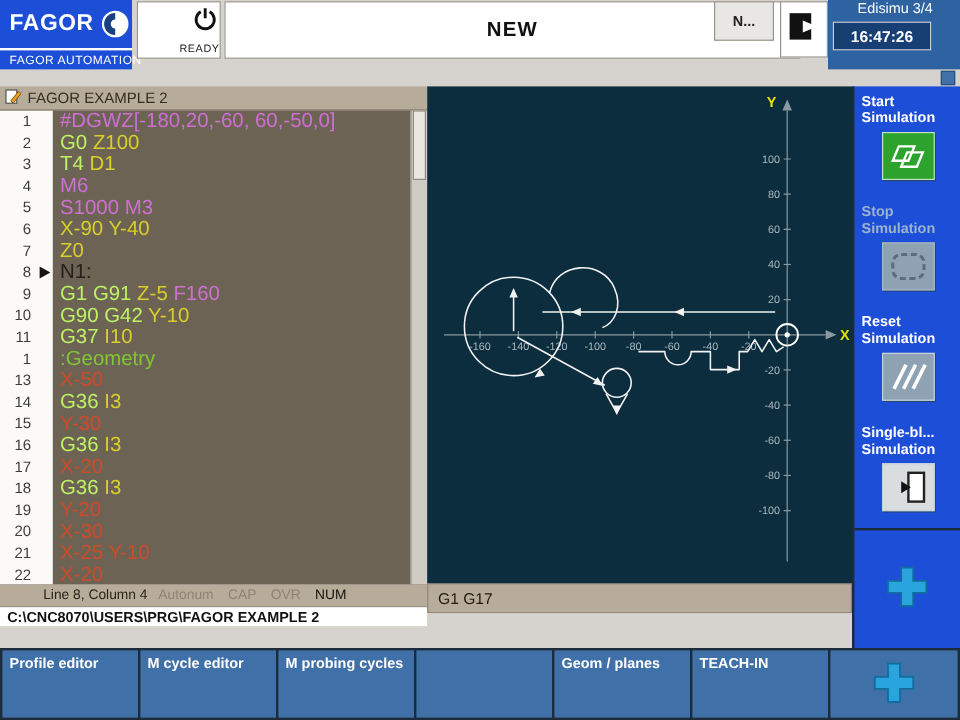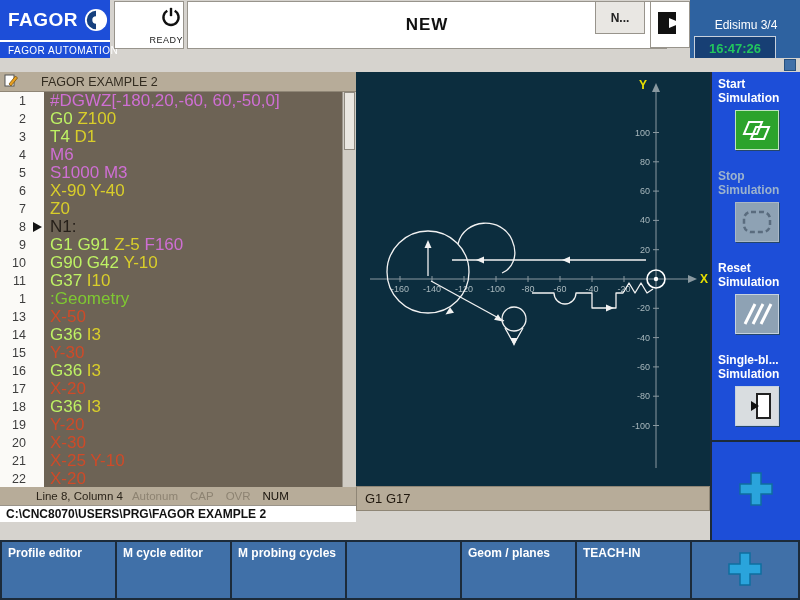--- a/index.html
+++ b/index.html
@@ -12,33 +12,33 @@
   .brand-top{height:42px;display:flex;align-items:center;padding-left:8px;border-bottom:2px solid #fff}
   .brand-name{font-size:19px;font-weight:bold;letter-spacing:.5px}
   .brand-logo{margin-left:6px;display:flex}
   .brand-sub{font-size:10px;letter-spacing:.45px;padding:3px 0 0 8px;white-space:nowrap}
   .ready-btn{position:absolute;left:114px;top:1px;width:70px;height:48px;background:#fff;border:1px solid #98948c;display:flex;flex-direction:column;align-items:flex-end;justify-content:center}
   .ready-label{font-size:9px;color:#222;margin-top:1px;letter-spacing:.5px}
   .title-box{position:absolute;left:187px;top:1px;width:480px;height:48px;background:#fff;border:1px solid #98948c;display:flex;align-items:center;justify-content:center;font-size:17px;font-weight:bold;color:#111;letter-spacing:1px}
   .n-box{position:absolute;left:595px;top:1px;width:50px;height:33px;background:#e9e7e3;border:1px solid #98948c;display:flex;align-items:center;justify-content:center;font-size:12px;font-weight:bold;color:#222}
   .exit-box{position:absolute;left:650px;top:1px;width:40px;height:47px;background:#fff;border:1px solid #98948c;display:grid;place-items:center}
   .corner{position:absolute;left:690px;top:0;width:110px;height:58px;background:#2e62a0;color:#fff}
-  .session{font-size:12px;padding:18px 8px 0 10px;text-align:center;white-space:nowrap}
-  .time-box{margin:4px 12px 0 4px;width:82px;height:24px;background:#173f74;border:1px solid #c8d0dc;color:#22c55e;font-weight:bold;font-size:13px;display:grid;place-items:center}
+  .session{font-size:12px;padding:0 8px 0 10px;text-align:center;white-space:nowrap}
+  .time-box{margin:4px 12px 0 4px;width:82px;height:24px;background:#173f74;border:1px solid #c8d0dc;color:#ffffff;font-weight:bold;font-size:13px;display:grid;place-items:center}
 
   
   .subbar{position:absolute;top:58px;left:0;width:800px;height:14px;background:#d6d3ce}
   .subbar-sq{position:absolute;right:4px;top:1px;width:12px;height:12px;background:#4070a8;border:1px solid #26507e}
 
   
   .main{position:absolute;top:72px;left:0;width:800px;height:468px;display:flex}
 
   
   .editor-col{width:356px;display:flex;flex-direction:column}
-  .editor-header{height:20px;background:#b7ac99;display:flex;align-items:center;gap:23px;padding-left:4px;font-size:12.5px;color:#332c20;border-bottom:1px solid #8f8676}
+  .editor-header{height:20px;background:#b7ac99;display:flex;align-items:center;gap:5px;padding-left:4px;font-size:12.5px;color:#332c20;border-bottom:1px solid #8f8676}
   .code-wrap{height:395px;display:flex;position:relative;overflow:hidden;background:#6d6355}
   .gutter{width:44px;background:#fbfaf7;flex:none}
   .gutter-num{display:block;height:18px;line-height:18px;width:26px;text-align:right;font-size:12.5px;color:#3d3d3d}
   .code{flex:1;padding-left:6px;font-size:17px}
   .code-line{height:18px;line-height:18px;white-space:pre}
   .tk-m{color:#cf6fd4}.tk-g{color:#bef264}.tk-y{color:#d9ce2a}
   .tk-k{color:#26201a}.tk-c{color:#7fc832}.tk-r{color:#cf4a28}
   .cursor{position:absolute;left:33px;width:0;height:0;border-left:9px solid #141414;border-top:5px solid transparent;border-bottom:5px solid transparent}
   .scrollbar{width:14px;flex:none;background:#d0ccc4;border-left:1px solid #9a948a;position:relative}
   .thumb{position:absolute;top:0;left:1px;width:11px;height:58px;background:#eae7e1;border:1px solid #8f8a80}

